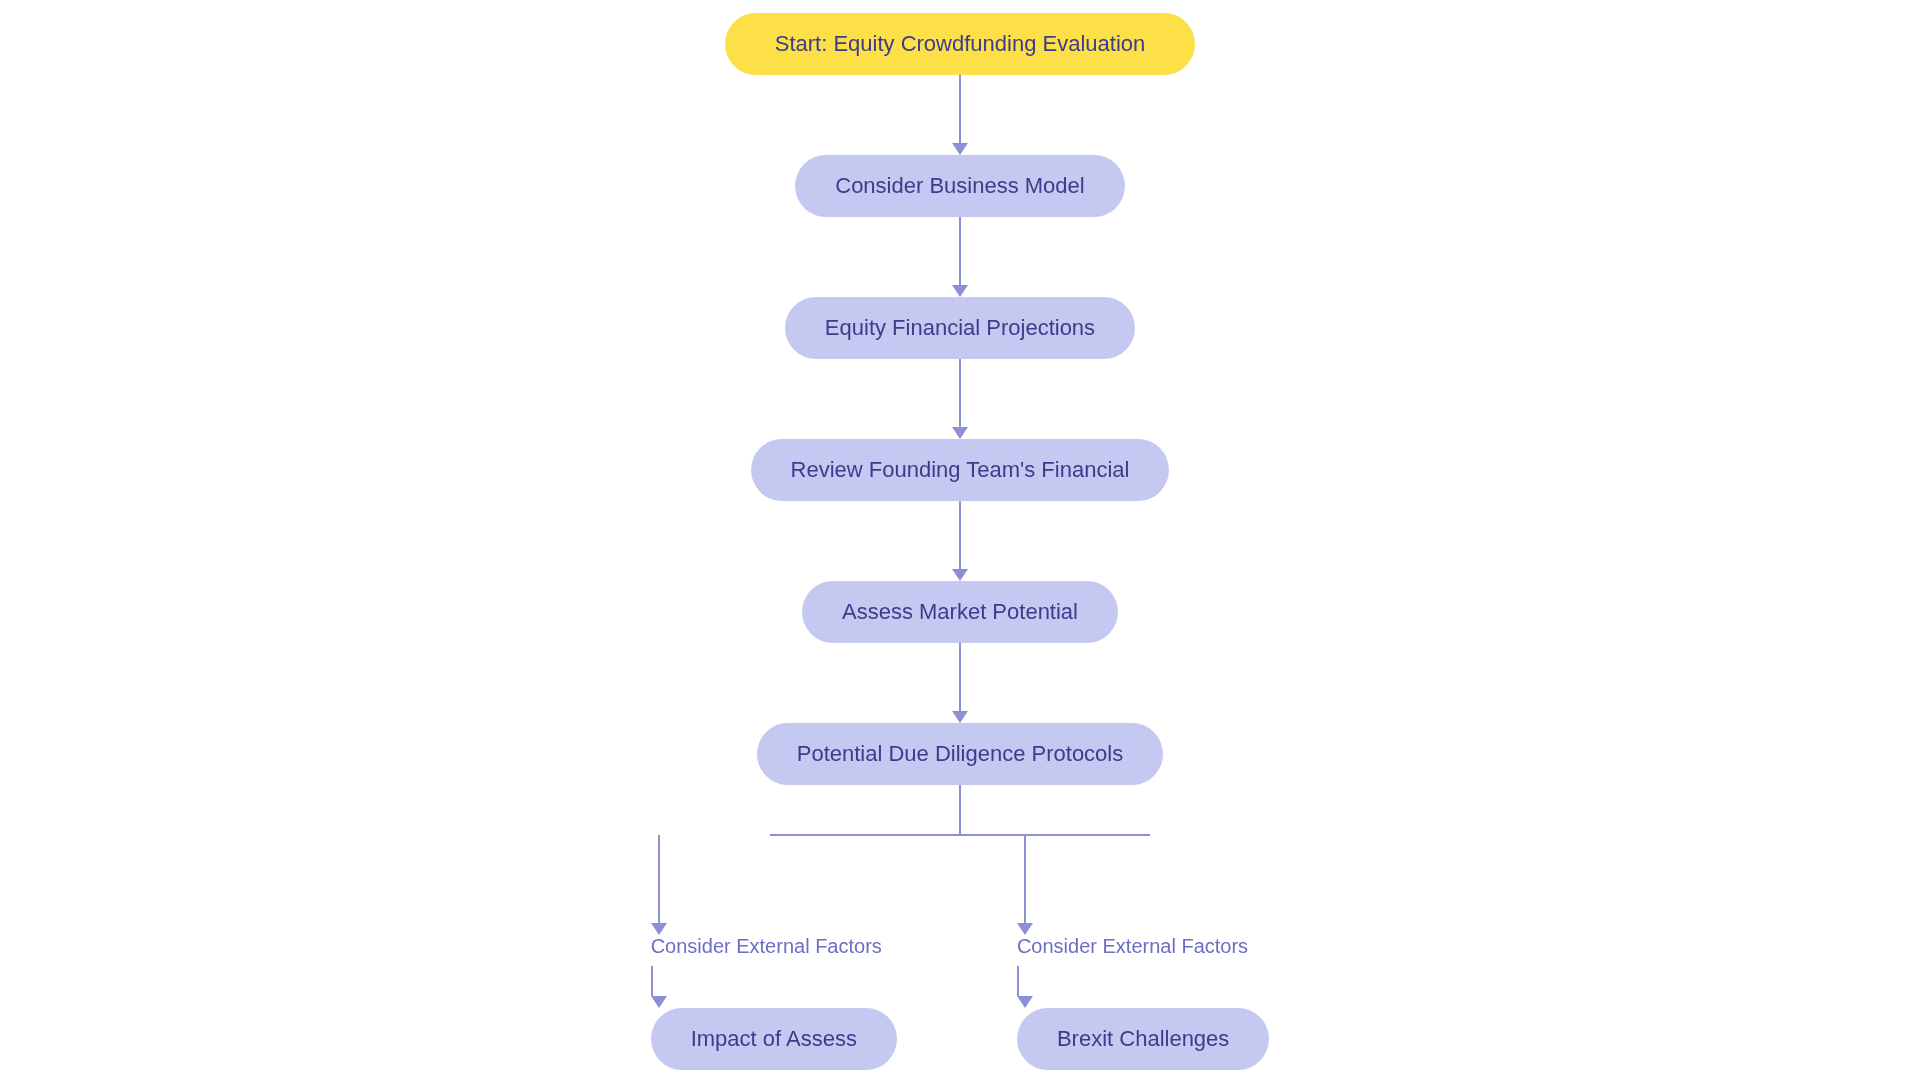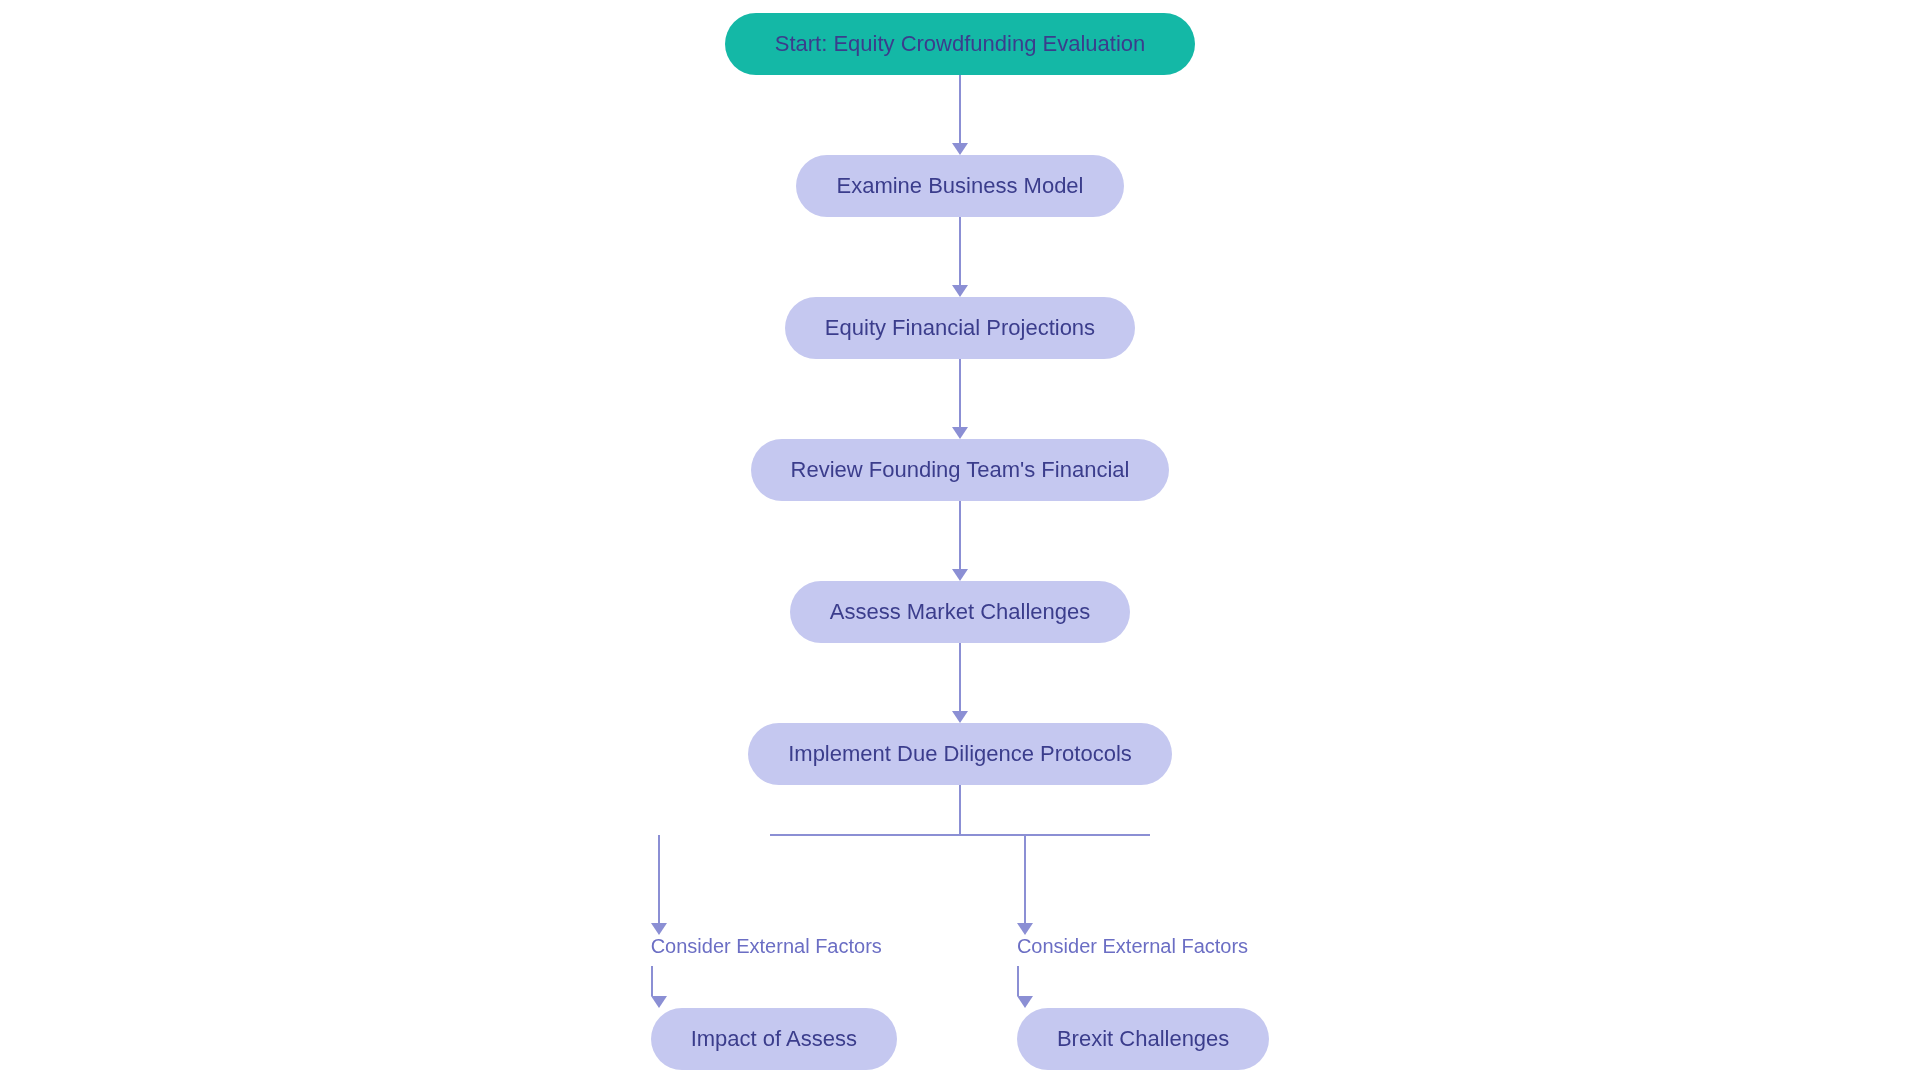--- a/index.html
+++ b/index.html
@@ -33,21 +33,21 @@
       padding: 18px 40px;
       color: #3b3d8c;
       font-size: 22px;
       font-weight: 500;
       text-align: center;
       white-space: nowrap;
       user-select: none;
     }
 
     .node-start {
-      background: #14b8a6;
+      background: #fde047;
       padding: 18px 50px;
     }
 
     .connector {
       display: flex;
       flex-direction: column;
       align-items: center;
       height: 80px;
       position: relative;
     }
@@ -117,21 +117,21 @@
   <div class="node node-start">
     <span>Start: Equity Crowdfunding Evaluation</span>
   </div>
 
   <div class="connector">
     <div class="connector-line"></div>
     <div class="connector-arrow"></div>
   </div>
 
   <div class="node">
-    <span>Examine Business Model</span>
+    <span>Consider Business Model</span>
   </div>
 
   <div class="connector">
     <div class="connector-line"></div>
     <div class="connector-arrow"></div>
   </div>
 
   <div class="node">
     <span>Equity Financial Projections</span>
   </div>
@@ -144,30 +144,30 @@
   <div class="node">
     <span>Review Founding Team's Financial</span>
   </div>
 
   <div class="connector">
     <div class="connector-line"></div>
     <div class="connector-arrow"></div>
   </div>
 
   <div class="node">
-    <span>Assess Market Challenges</span>
-  </div>
-
-  <div class="connector">
-    <div class="connector-line"></div>
-    <div class="connector-arrow"></div>
-  </div>
-
-  <div class="node">
-    <span>Implement Due Diligence Protocols</span>
+    <span>Assess Market Potential</span>
+  </div>
+
+  <div class="connector">
+    <div class="connector-line"></div>
+    <div class="connector-arrow"></div>
+  </div>
+
+  <div class="node">
+    <span>Potential Due Diligence Protocols</span>
   </div>
 
   <div style="position:relative; height:50px; width:500px; display:flex; align-items:flex-start; justify-content:center;">
 
     <div style="position:absolute; left:50%; top:0; width:2px; height:50px; background:#8b8fd4; transform:translateX(-50%);"></div>
 
     <div style="position:absolute; left:calc(50% - 190px); top:49px; width:380px; height:2px; background:#8b8fd4;"></div>
   </div>
 
   <div class="branch-row">

